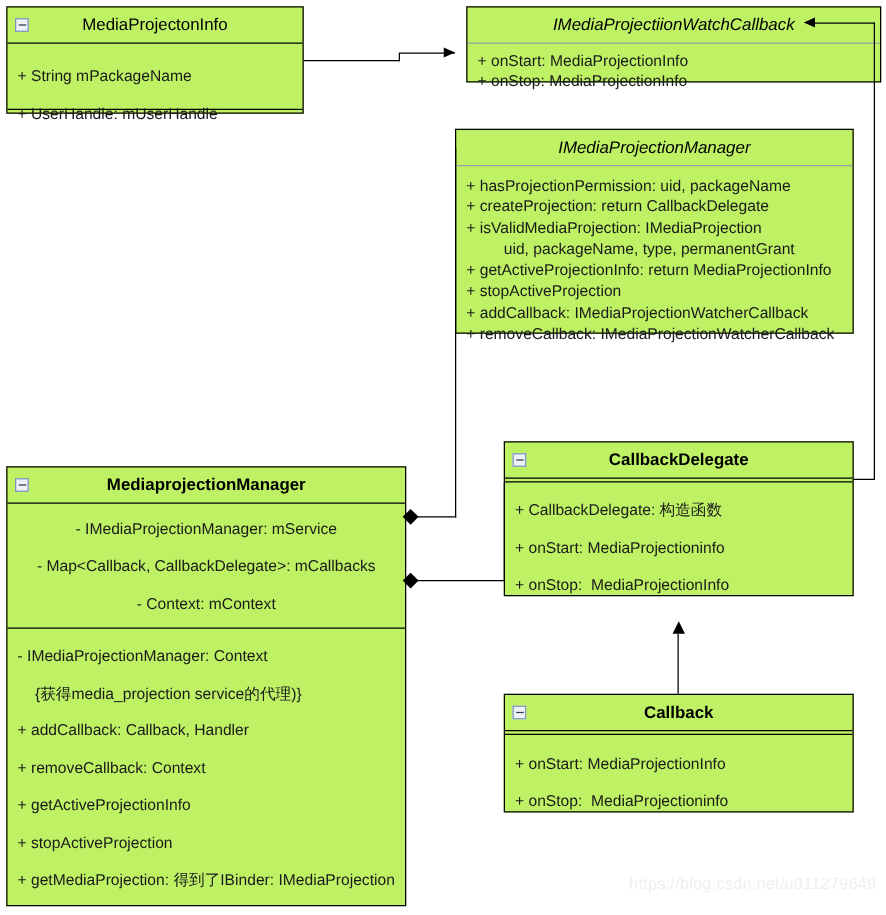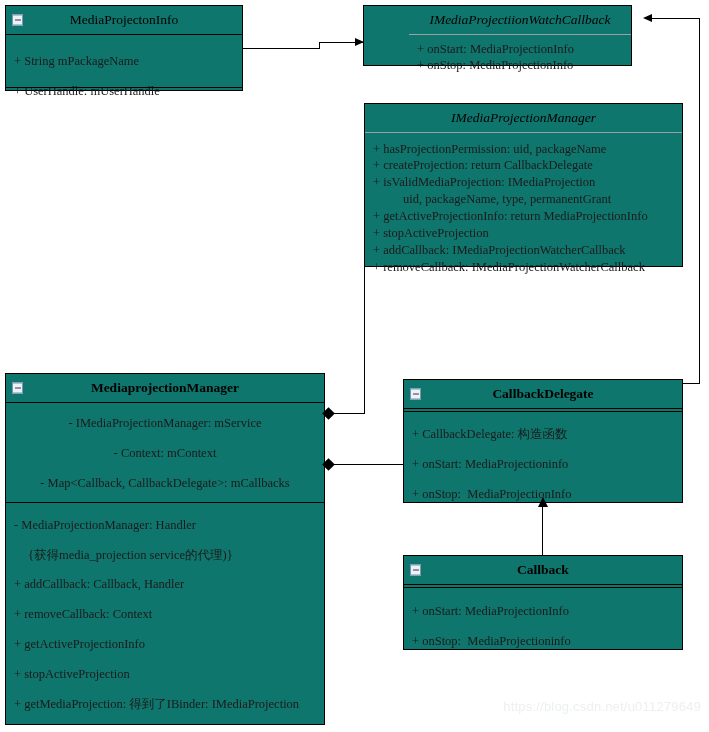--- a/index.html
+++ b/index.html
@@ -12,23 +12,22 @@
     width:709px;
     height:732px;
     overflow:hidden;
     background:#ffffff;
   }
 
   
   .uml-box{
     position:absolute;
     box-sizing:border-box;
-    background:#0f766e;
+    background:#bef264;
     border:1.5px solid #000000;
-    font-family:Liberation Serif, serif;
   }
   .uml-title{
     position:relative;
     box-sizing:border-box;
     text-align:center;
     font-size:13.5px;
     color:#000;
     padding:6px 4px 6px 4px;
     line-height:1.15;
     white-space:nowrap;
@@ -135,21 +134,21 @@
       <span>MediaProjectonInfo</span>
     </div>
     <div class="uml-sep dark"></div>
     <div class="uml-section" style="padding-top:12px;">
       <div class="uml-row sp">+ String mPackageName</div>
       <div class="uml-row sp">+ UserHandle: mUserHandle</div>
     </div>
     <div class="uml-sep dark" style="position:absolute;left:0;right:0;bottom:2px;"></div>
   </div>
 
-  <div class="uml-box" style="left:363px; top:5px; width:269px; height:61px;padding-left:45px;">
+  <div class="uml-box" style="left:373px; top:5px; width:332px; height:61px;">
     <div class="uml-title italic">
       <span>IMediaProjectiionWatchCallback</span>
     </div>
     <div class="uml-sep"></div>
     <div class="uml-section" style="padding-top:6px;">
       <div class="uml-row tight">+ onStart: MediaProjectionInfo</div>
       <div class="uml-row tight">+ onStop: MediaProjectionInfo</div>
     </div>
   </div>
 
@@ -171,36 +170,36 @@
   </div>
 
   <div class="uml-box" style="left:5px; top:373px; width:320px; height:352px;">
     <div class="uml-title bold">
       <span class="collapse-icon"></span>
       <span>MediaprojectionManager</span>
     </div>
     <div class="uml-sep dark"></div>
     <div class="uml-section" style="padding-top:6px;padding-bottom:4px;text-align:center;">
       <div class="uml-row sp">- IMediaProjectionManager: mService</div>
+      <div class="uml-row sp">- Map&lt;Callback, CallbackDelegate&gt;: mCallbacks</div>
       <div class="uml-row sp">- Context: mContext</div>
-      <div class="uml-row sp">- Map&lt;Callback, CallbackDelegate&gt;: mCallbacks</div>
     </div>
     <div class="uml-sep dark"></div>
     <div class="uml-section" style="padding-top:7px;">
-      <div class="uml-row sp">- MediaProjectionManager: Handler</div>
+      <div class="uml-row sp">- IMediaProjectionManager: Context</div>
       <div class="uml-row sp indent" style="padding-left:14px;">{获得media_projection service的代理)}</div>
       <div class="uml-row sp">+ addCallback: Callback, Handler</div>
       <div class="uml-row sp">+ removeCallback: Context</div>
       <div class="uml-row sp">+ getActiveProjectionInfo</div>
       <div class="uml-row sp">+ stopActiveProjection</div>
       <div class="uml-row sp">+ getMediaProjection: 得到了IBinder: IMediaProjection</div>
     </div>
   </div>
 
-  <div class="uml-box" style="left:403px; top:379px; width:280px; height:124px;">
+  <div class="uml-box" style="left:403px; top:353px; width:280px; height:124px;">
     <div class="uml-title bold">
       <span class="collapse-icon"></span>
       <span>CallbackDelegate</span>
     </div>
     <div class="uml-sep dark"></div>
     <div class="uml-sep dark" style="margin-top:2px;"></div>
     <div class="uml-section" style="padding-top:8px;">
       <div class="uml-row sp">+ CallbackDelegate: 构造函数</div>
       <div class="uml-row sp">+ onStart: MediaProjectioninfo</div>
       <div class="uml-row sp">+ onStop:  MediaProjectionInfo</div>

